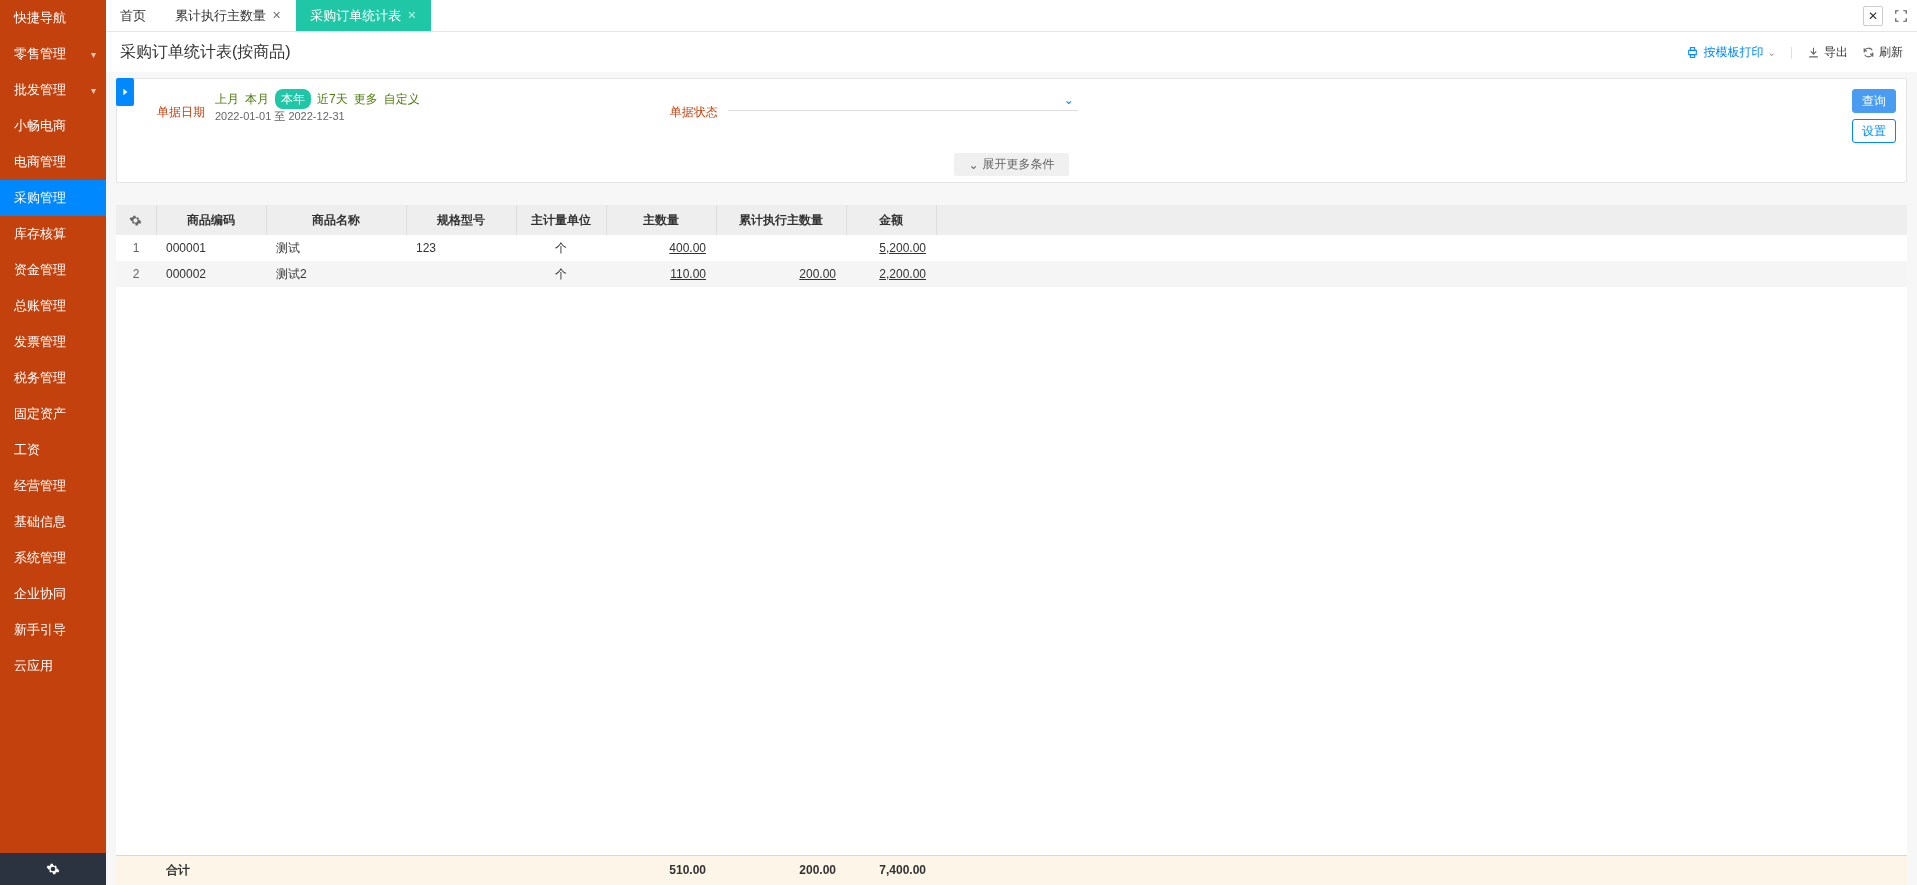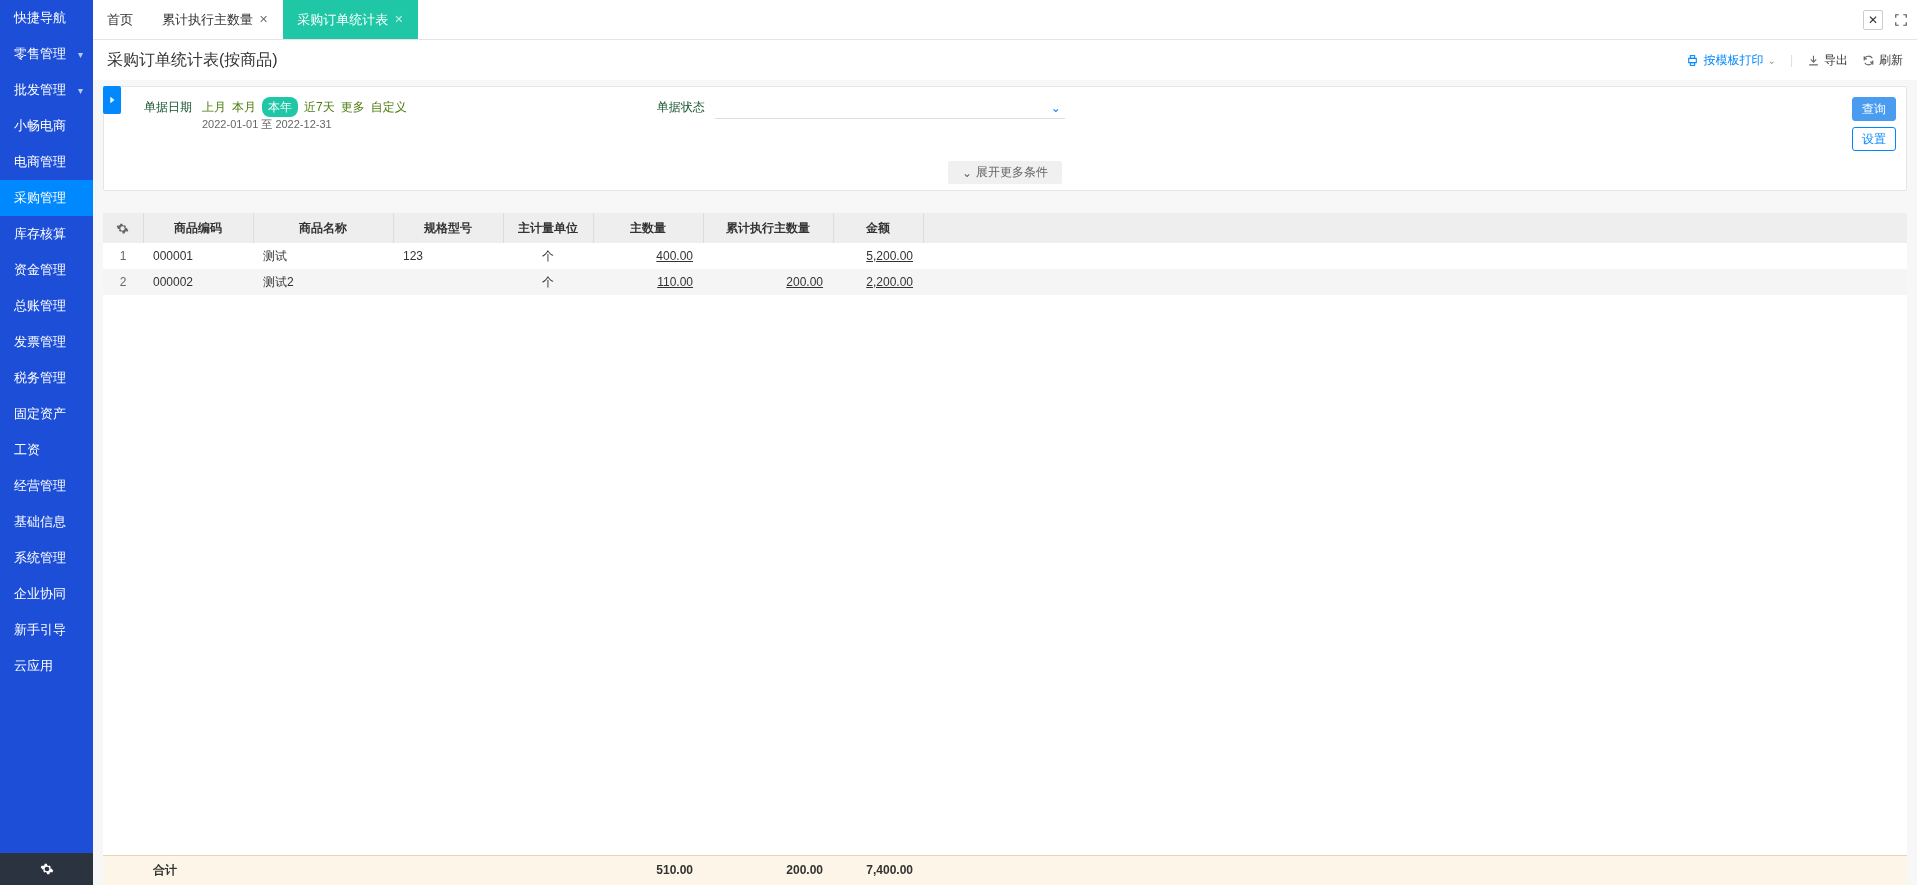--- a/index.html
+++ b/index.html
@@ -1,32 +1,32 @@
 <!DOCTYPE html>
 <html><head>
   <meta charset="utf-8">
   <style>
     * { margin: 0; padding: 0; box-sizing: border-box; }
     body { font-family: "Microsoft YaHei", Arial, sans-serif; font-size: 12px; color: #333; background: #fff; overflow: hidden; }
     
     .app { display: flex; height: 885px; width: 1917px; }
     
     
-    .sidebar { width: 93px; background: #1d4ed8; color: #fff; display: flex; flex-direction: column; flex-shrink: 0; gap: 16px; }
+    .sidebar { width: 106px; background: #c2410c; color: #fff; display: flex; flex-direction: column; flex-shrink: 0; gap: 16px; }
     .sidebar-item { height: 36px; display: flex; align-items: center; padding-left: 14px; font-size: 13px; cursor: pointer; position: relative; }
     .sidebar-item.active { background: #0088ff; }
     .sidebar-item .caret { position: absolute; right: 10px; font-size: 10px; opacity: 0.7; }
     .sidebar-bottom { margin-top: auto; height: 32px; background: #2b3240; display: flex; align-items: center; justify-content: center; }
     .sidebar-bottom svg { width: 14px; height: 14px; fill: #fff; }
     
     
     .main { flex: 1; display: flex; flex-direction: column; position: relative; }
     
     
-    .tabbar { height: 40px; display: flex; align-items: stretch; border-bottom: 1px solid #e5e5e5; position: relative; }
+    .tabbar { height: 32px; display: flex; align-items: stretch; border-bottom: 1px solid #e5e5e5; position: relative; }
     .tab { padding: 0 14px; display: flex; align-items: center; gap: 6px; font-size: 13px; cursor: pointer; border-right: 1px solid transparent; }
     .tab.active { background: #1fc7a6; color: #fff; }
     .tab-close { font-size: 11px; opacity: 0.7; cursor: pointer; }
     .tabbar-right { position: absolute; right: 6px; top: 0; bottom: 0; display: flex; align-items: center; gap: 8px; }
     .tab-x-btn { width: 20px; height: 20px; display: flex; align-items: center; justify-content: center; border: 1px solid #ccc; border-radius: 2px; cursor: pointer; font-size: 12px; }
     .fullscreen-btn { width: 20px; height: 20px; display: flex; align-items: center; justify-content: center; cursor: pointer; }
     
     
     .titlebar { height: 40px; display: flex; align-items: center; padding: 0 14px; justify-content: space-between; }
     .page-title { font-size: 16px; font-weight: normal; }
@@ -35,21 +35,21 @@
     .title-action.primary { color: #0088ff; }
     .title-action svg { width: 13px; height: 13px; }
     .chev-down { font-size: 10px; color: #999; }
     
     
     .content-area { flex: 1; display: flex; flex-direction: column; padding: 0 10px; background: #f7f7f7; }
     .filter-wrapper { position: relative; background: #fff; border: 1px solid #e5e5e5; border-radius: 2px; margin-top: 6px; }
     .collapse-handle { position: absolute; left: -1px; top: -1px; width: 18px; height: 28px; background: #0088ff; color: #fff; display: flex; align-items: center; justify-content: center; border-radius: 2px; cursor: pointer; }
     .filter-row { display: flex; align-items: flex-start; padding: 10px 10px 6px 40px; }
     .filter-group { display: flex; align-items: flex-start; gap: 10px; }
-    .filter-label { font-size: 12px; color: #14532d; line-height: 20px; }
+    .filter-label { font-size: 12px; color: #c2410c; line-height: 20px; margin-top: 13px; }
     .date-opts { display: flex; flex-direction: column; }
     .date-opts-row { display: flex; gap: 6px; align-items: center; line-height: 20px; }
     .date-opt { color: #4d7c0f; cursor: pointer; font-size: 12px; }
     .date-opt.active { background: #1fc7a6; color: #fff; border-radius: 8px; padding: 0 6px; }
     .date-range { font-size: 11px; color: #666; }
     .filter-spacer1 { width: 250px; }
     .select-box { border-bottom: 1px solid #ddd; min-width: 350px; height: 22px; display: flex; align-items: center; justify-content: flex-end; color: #0088ff; cursor: pointer; padding-right: 4px; }
     .input-box { border-bottom: 1px solid #ddd; min-width: 350px; height: 22px; display: flex; align-items: center; justify-content: flex-end; color: #999; cursor: pointer; padding-right: 4px; }
     .filter-actions { margin-left: auto; display: flex; flex-direction: column; gap: 6px; }
     .btn { height: 24px; padding: 0 4px; border-radius: 3px; font-size: 12px; display: flex; align-items: center; justify-content: center; cursor: pointer; min-width: 44px; }

